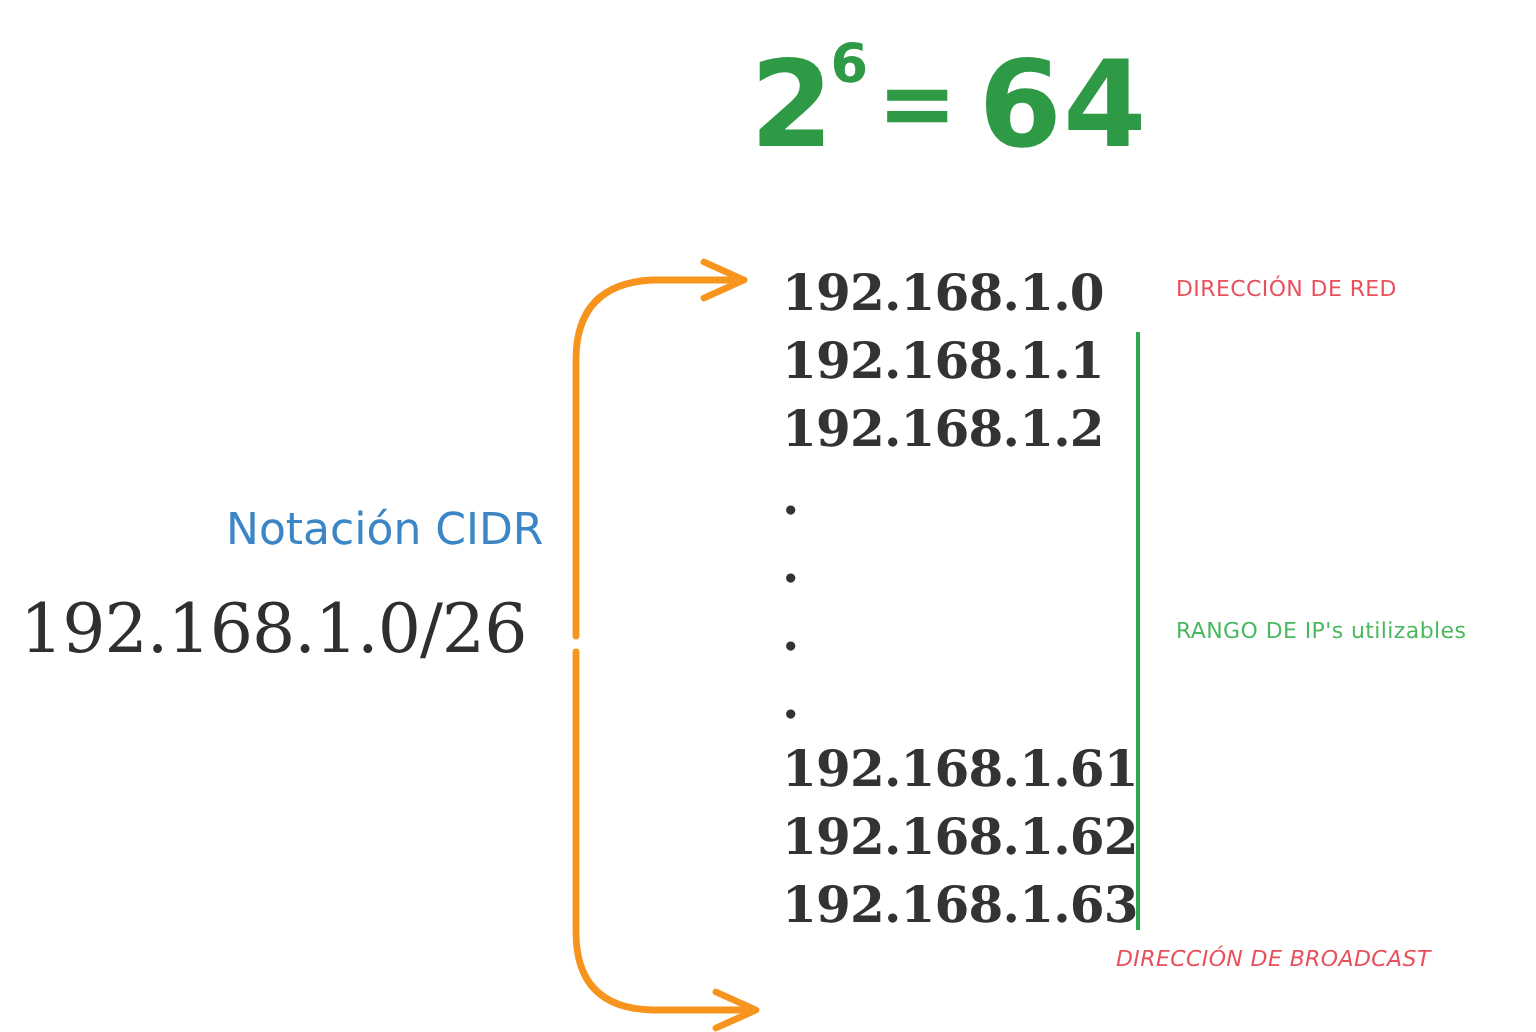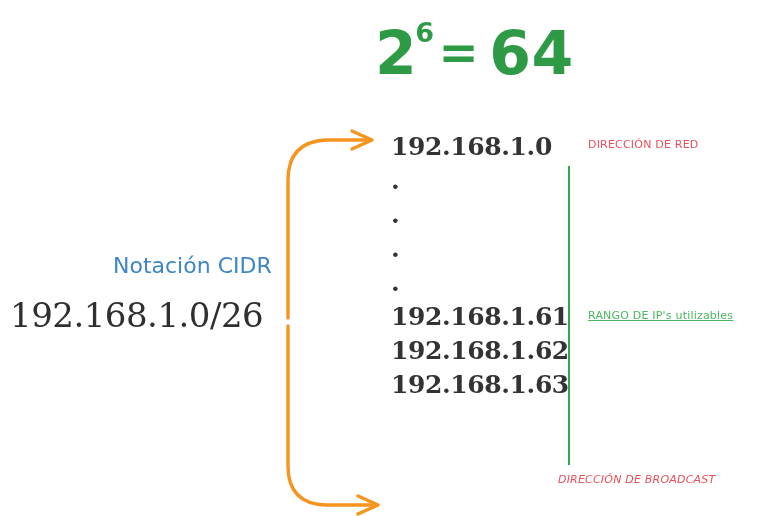--- a/index.html
+++ b/index.html
@@ -116,21 +116,20 @@
   .ann-broadcast {
     left: 558px;
     top: 473px;
     color: #E8505B;
     font-style: italic;
   }
   .ann-range {
     left: 588px;
     top: 309px;
     color: #49B85E;
-    text-decoration: underline;
   }
 
   
   .green-rule {
     position: absolute;
     left: 568px;
     top: 166px;
     width: 2px;
     height: 299px;
     background: #2FA84F;
@@ -152,20 +151,22 @@
 
   <div class="formula">
     <span class="base">2</span><span class="exp">6</span><span class="eq">=</span><span class="result">64</span>
   </div>
 
   <div class="cidr-label">Notación CIDR</div>
   <div class="cidr-value">192.168.1.0/26</div>
 
   <div class="ip-list">
     <div class="ip-row">192.168.1.0</div>
+    <div class="ip-row">192.168.1.1</div>
+    <div class="ip-row">192.168.1.2</div>
     <div class="ip-row dot">.</div>
     <div class="ip-row dot">.</div>
     <div class="ip-row dot">.</div>
     <div class="ip-row dot">.</div>
     <div class="ip-row">192.168.1.61</div>
     <div class="ip-row">192.168.1.62</div>
     <div class="ip-row">192.168.1.63</div>
   </div>
 
   <div class="green-rule"></div>

